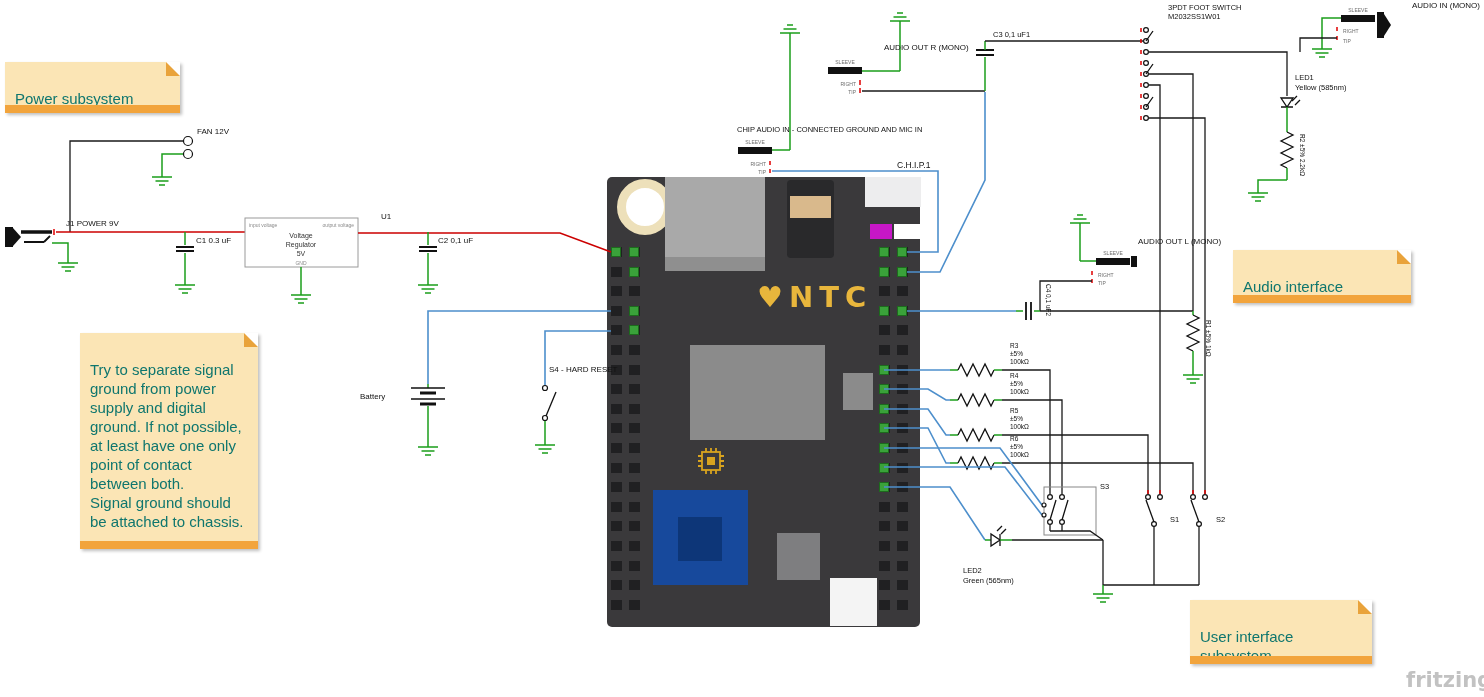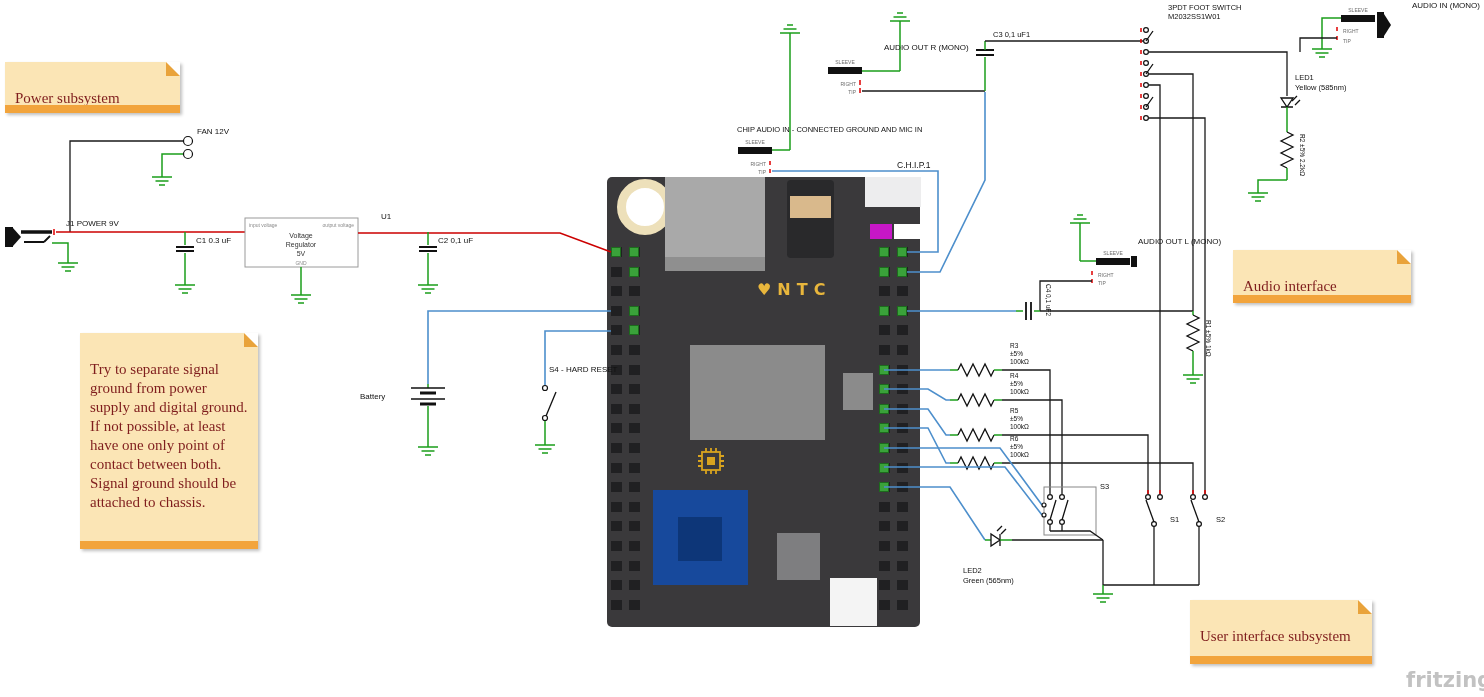--- a/index.html
+++ b/index.html
@@ -18,39 +18,39 @@
   .wr{stroke:#cc0000;stroke-width:1.6;fill:none;}
   .wb{stroke:#4d8fcc;stroke-width:1.6;fill:none;}
   .wg{stroke:#1b9e1b;stroke-width:1.5;fill:none;}
   .sym{stroke:#111;stroke-width:1.3;fill:none;}
   .plate{stroke:#111;stroke-width:1.8;fill:none;}
   .tick{stroke:#e00000;stroke-width:1.5;fill:none;}
   .contact{fill:#fff;stroke:#111;stroke-width:1.2;}
   .gnds{stroke:#1b9e1b;stroke-width:1.5;fill:none;}
   .bar{fill:#111;}
   
-  .note{position:absolute;background:#fbe5b5;color:#7f1d1d;font-size:15px;line-height:19px;
+  .note{position:absolute;background:#fbe5b5;color:#0f766e;font-size:15px;line-height:19px;
         padding:8px 10px 14px 10px;box-sizing:border-box;z-index:8;
-        box-shadow:2px 2px 3px rgba(0,0,0,.25);white-space:pre-line;font-family:Liberation Serif, serif;}
+        box-shadow:2px 2px 3px rgba(0,0,0,.25);white-space:pre-line;}
   .note::after{content:"";position:absolute;left:0;right:0;bottom:0;height:8px;background:#f2a43c;}
   .note::before{content:"";position:absolute;top:0;right:0;width:0;height:0;
         border-bottom:14px solid #e9a33b;border-right:14px solid #ffffff;}
   
   .board{position:absolute;left:607px;top:177px;width:313px;height:450px;background:#3a393b;
          border-radius:5px;z-index:2;}
   .board *{position:absolute;box-sizing:border-box;}
   .hole{left:10px;top:2px;width:56px;height:56px;border-radius:50%;background:#fff;border:9px solid #ede0ba;}
   .usb{left:58px;top:0;width:100px;height:80px;background:#a9a9a9;}
   .usb2{left:58px;top:80px;width:100px;height:14px;background:#8f8f8f;}
   .bjack{left:180px;top:3px;width:47px;height:78px;background:#29292b;border-radius:4px;}
   .bjack-top{left:183px;top:19px;width:41px;height:22px;background:#d9b98c;}
   .wtr{left:258px;top:0;width:56px;height:30px;background:#ededee;}
   .mag{left:263px;top:47px;width:22px;height:15px;background:#c717c7;}
   .magw{left:287px;top:47px;width:28px;height:15px;background:#ffffff;}
-  .logo{left:150px;top:103px;width:150px;font-family:"DejaVu Sans",sans-serif;font-size:16px;
+  .logo{left:150px;top:103px;width:150px;font-family:"DejaVu Sans",sans-serif;font-size:29px;
         font-weight:bold;color:#e8b63c;letter-spacing:6px;}
   .cpu{left:83px;top:168px;width:135px;height:95px;background:#8b8b8b;}
   .sidechip{left:236px;top:196px;width:30px;height:37px;background:#8b8b8b;}
   .bluechip{left:46px;top:313px;width:95px;height:95px;background:#17499c;}
   .bluein{left:25px;top:27px;width:44px;height:44px;background:#0d3678;}
   .graysq{left:170px;top:356px;width:43px;height:47px;background:#7e7e80;}
   .wbr{left:223px;top:401px;width:47px;height:48px;background:#f4f4f4;}
   .pcol{top:70px;width:11px;height:365px;
         background:repeating-linear-gradient(to bottom,#202022 0 10px,rgba(0,0,0,0) 10px 19.6px);}
   .pc1{left:4px;} .pc2{left:22px;} .pc3{left:272px;} .pc4{left:290px;}

